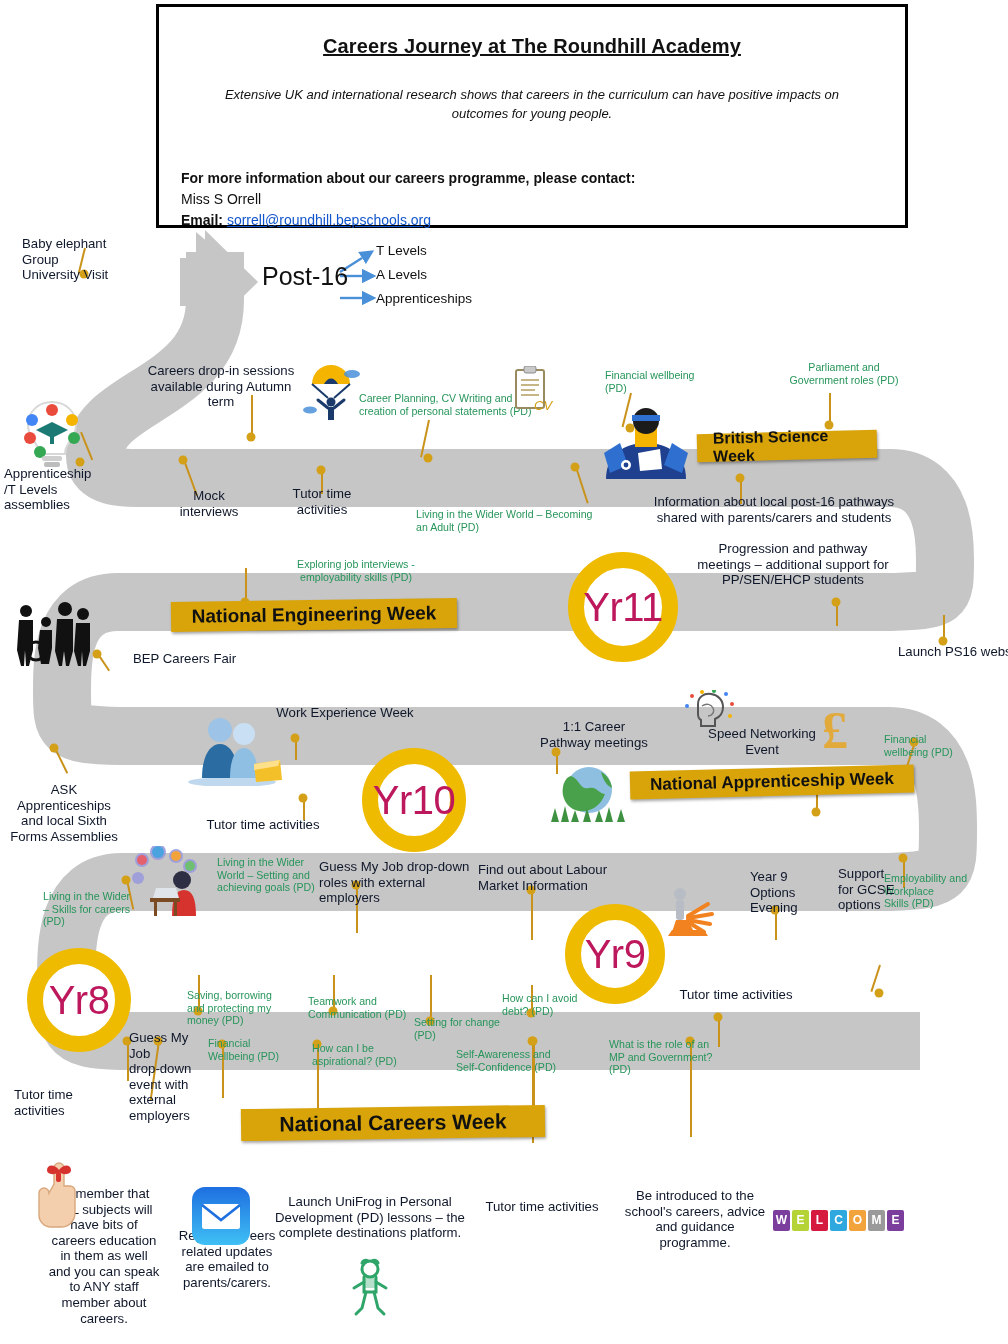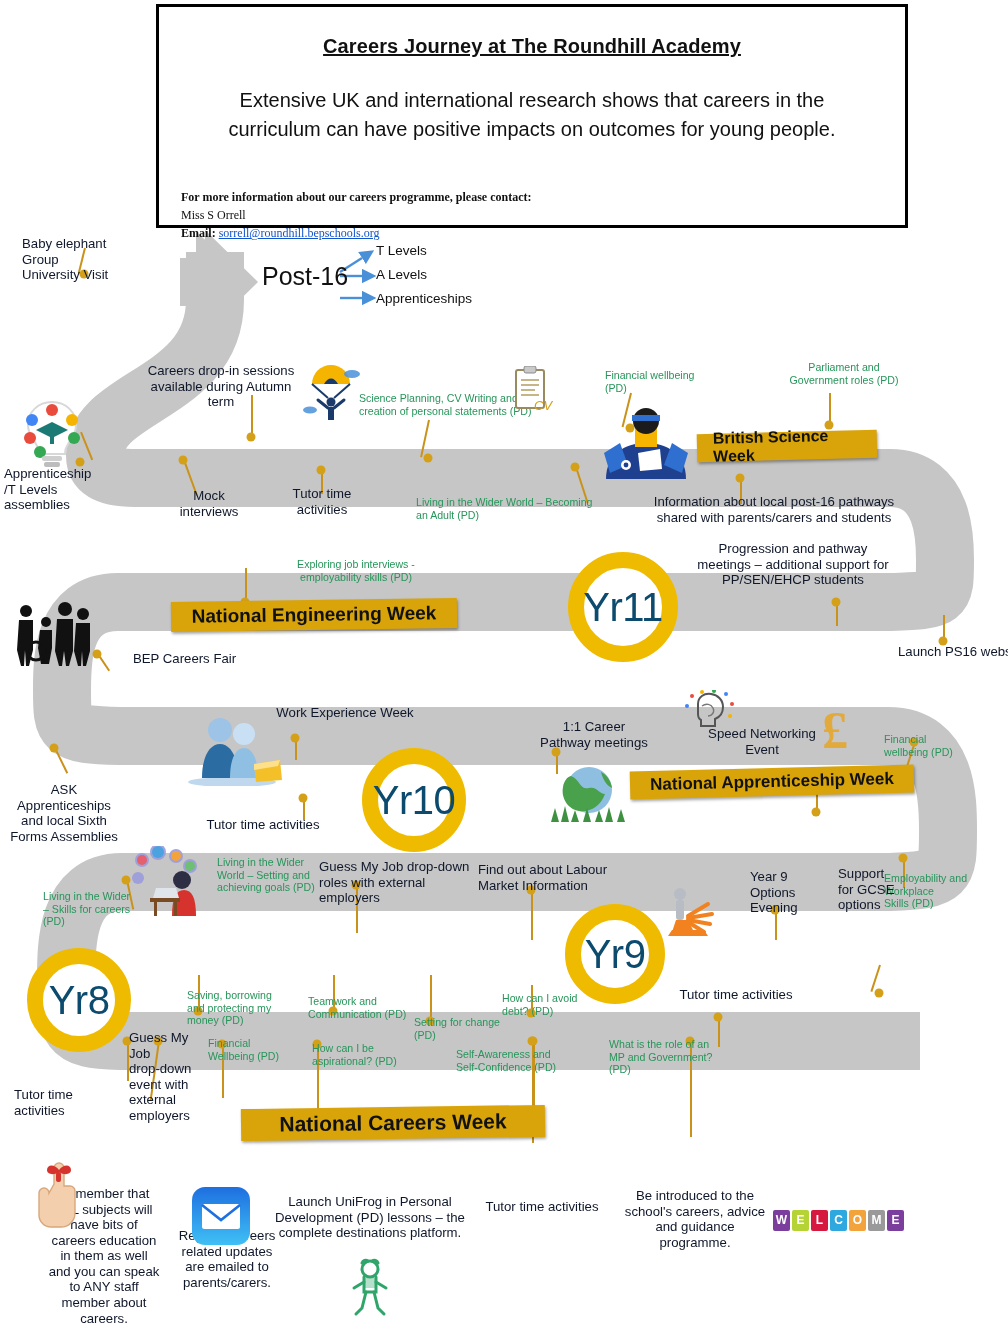--- a/index.html
+++ b/index.html
@@ -34,21 +34,21 @@
   .pin.down .dot { top:100%; }
   .pin.up   .dot { top:0%; }
 
   
   .ring {
     position:absolute; z-index:7; border-radius:50%;
     border:16px solid #efbb00; background:#ffffff;
     display:flex; align-items:center; justify-content:center;
   }
   .ring span {
-    font-size:40px; color:#0c4a6e; letter-spacing:-0.5px;
+    font-size:40px; color:#be185d; letter-spacing:-0.5px;
     font-family:"Liberation Sans", sans-serif; font-weight:400;
   }
 
   
   .banner {
     position:absolute; z-index:8;
     background:#d9a40a;
     color:#111;
     font-size:19px; font-weight:bold;
     display:flex; align-items:center; justify-content:center;
@@ -62,24 +62,24 @@
   
   #header-box {
     position:absolute; left:156px; top:4px; width:752px; height:224px;
     border:3px solid #000; background:#fff; z-index:20; padding:14px 22px;
   }
   #header-title {
     text-align:center; font-size:20px; font-weight:bold; color:#111;
     text-decoration:underline; margin-top:14px; letter-spacing:.1px;
   }
   #header-sub {
-    text-align:center; font-size:20px; color:#111;
+    text-align:center; font-style:italic; font-size:13px; color:#111;
     margin:28px 26px 0 26px; line-height:1.45;
   }
-  #header-contact { margin-top:44px; font-size:12px; color:#111; line-height:1.5;font-family:Liberation Serif, serif; }
+  #header-contact { margin-top:44px; font-size:14px; color:#111; line-height:1.5; }
   #header-contact .bold { font-weight:bold; }
   #header-contact a { color:#1155cc; text-decoration:underline; }
 
   
   #post16 {
     position:absolute; left:262px; top:262px; z-index:9;
     font-size:25px; color:#111;
   }
   .p16opt { position:absolute; z-index:9; font-size:13.5px; color:#111; }
 
@@ -333,23 +333,23 @@
   <div class="lbl black lft" style="left:4px;   top:466px; width:120px;">Apprenticeship
 /T Levels
 assemblies</div>
   <div class="lbl black ctr" style="left:146px; top:363px; width:150px;">Careers drop-in sessions
 available during Autumn
 term</div>
   <div class="lbl black ctr" style="left:164px; top:488px; width:90px;">Mock
 interviews</div>
   <div class="lbl black ctr" style="left:275px; top:486px; width:94px;">Tutor time
 activities</div>
-  <div class="lbl green lft" style="left:359px; top:392px; width:178px;">Science Planning, CV Writing and
+  <div class="lbl green lft" style="left:359px; top:392px; width:178px;">Career Planning, CV Writing and
 creation of personal statements (PD)</div>
-  <div class="lbl green lft" style="left:416px; top:496px; width:190px;">Living in the Wider World – Becoming
+  <div class="lbl green lft" style="left:416px; top:508px; width:190px;">Living in the Wider World – Becoming
 an Adult (PD)</div>
   <div class="lbl green lft" style="left:605px; top:369px; width:104px;">Financial wellbeing
 (PD)</div>
   <div class="lbl green ctr" style="left:786px; top:361px; width:116px;">Parliament and
 Government roles (PD)</div>
   <div class="lbl black ctr" style="left:650px; top:494px; width:248px;">Information about local post-16 pathways
 shared with parents/carers and students</div>
   <div class="lbl black ctr" style="left:696px; top:541px; width:194px;">Progression and pathway
 meetings – additional support for
 PP/SEN/EHCP  students</div>

